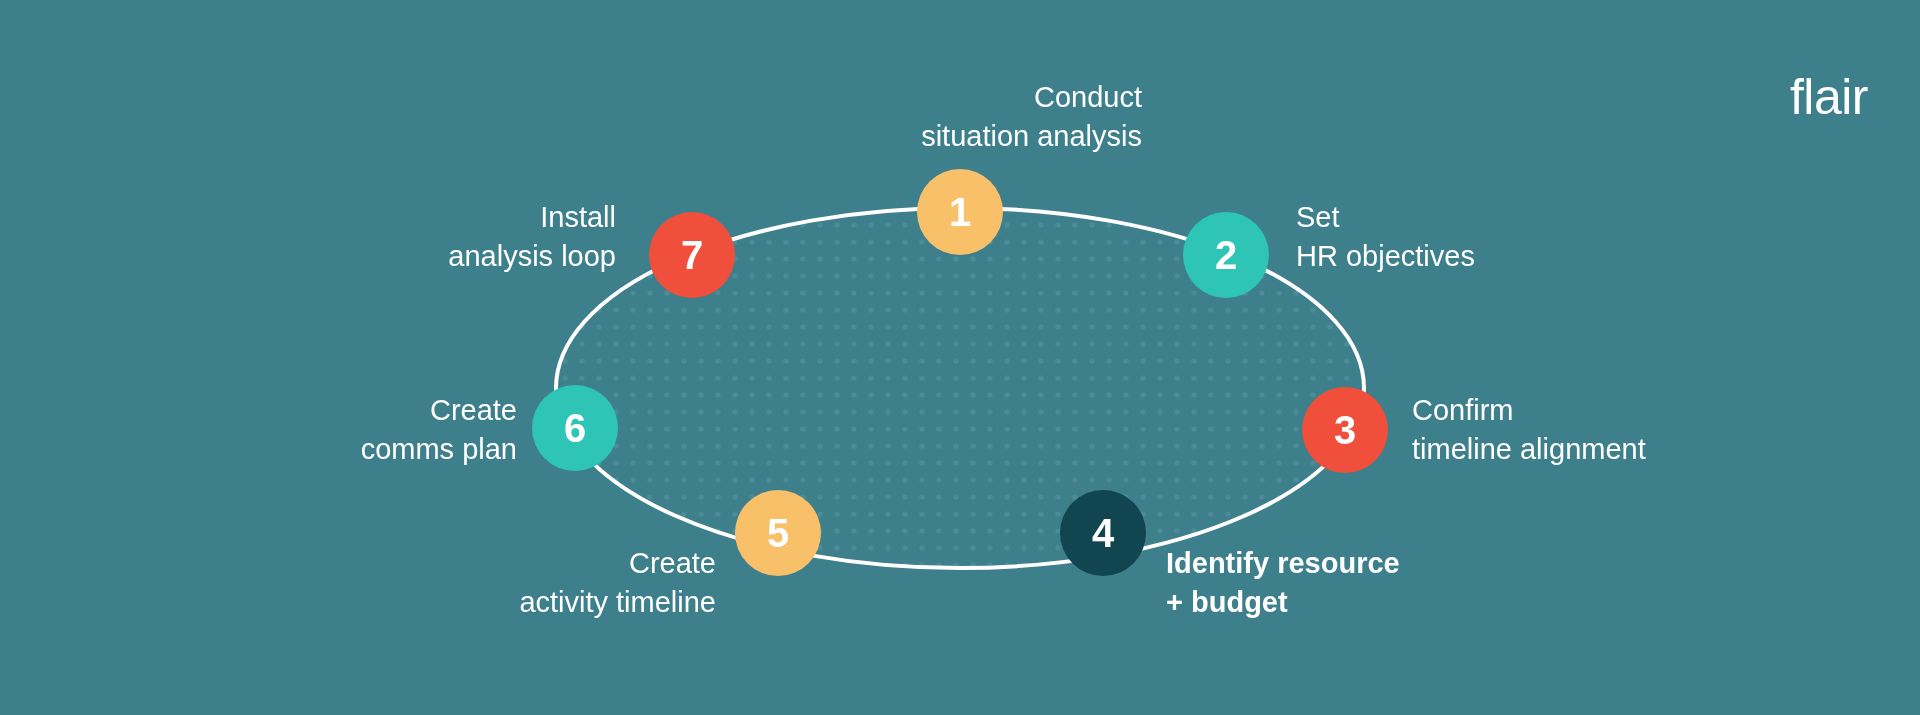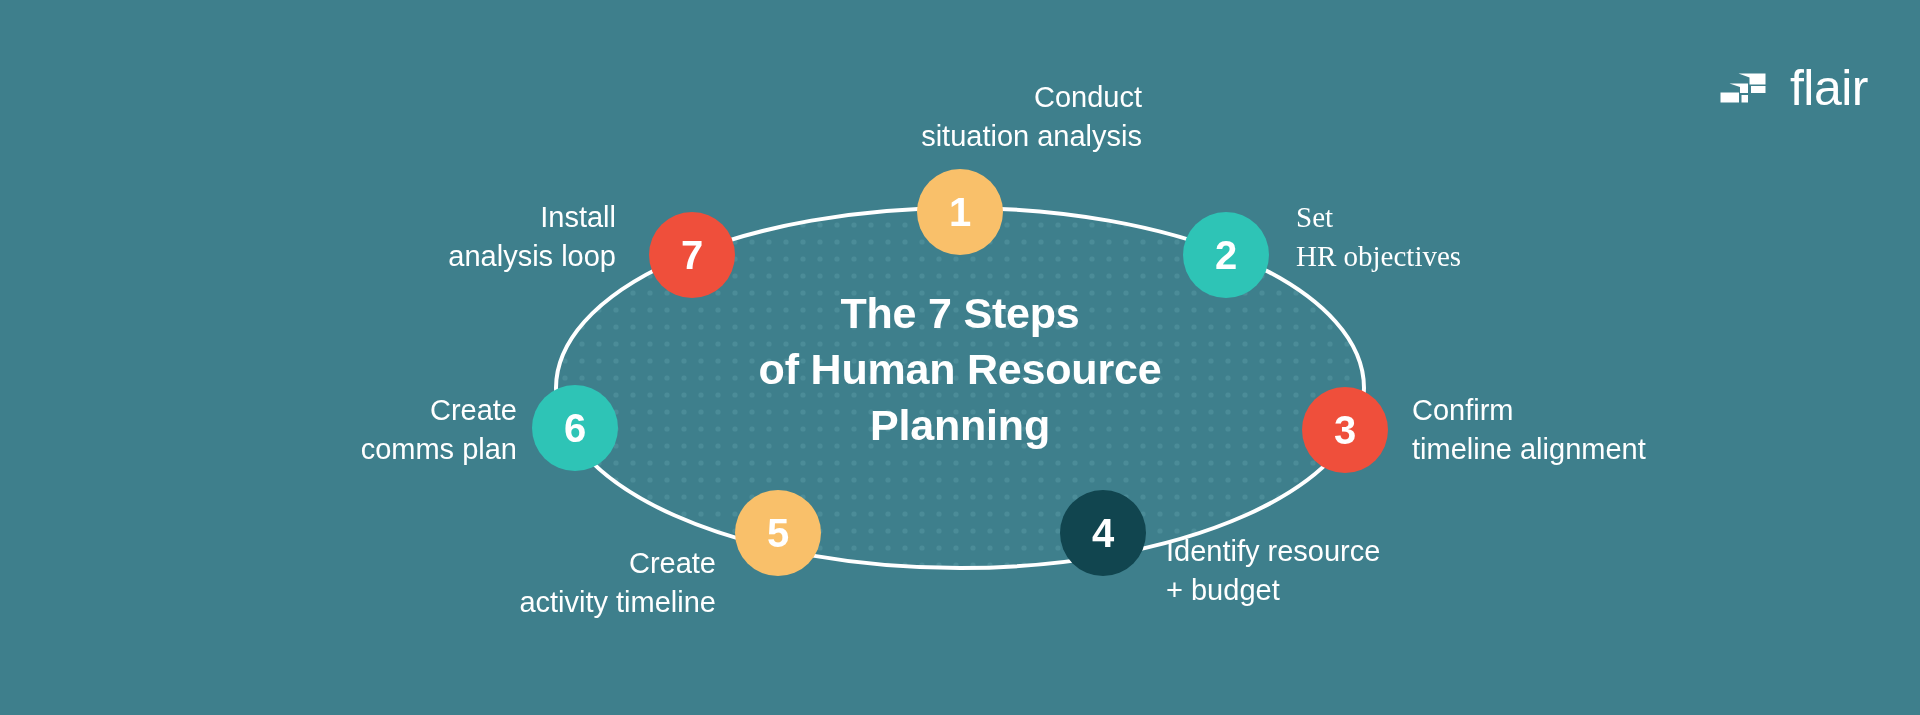--- a/index.html
+++ b/index.html
@@ -22,22 +22,23 @@
     height: 715px;
   }
 
   
   .brand {
     position: absolute;
     top: 58px;
     right: 52px;
     display: flex;
     align-items: center;
-    gap: 24px;
+    gap: 14px;
     height: 60px;
+    flex-direction: column;
   }
   .brand-mark {
     display: block;
     width: 46px;
     height: 30px;
   }
   .brand-word {
     color: #ffffff;
     font-size: 50px;
     font-weight: 400;
@@ -123,44 +124,41 @@
     <svg class="brand-mark" viewBox="0 0 46 30" aria-hidden="true">
       <path d="M18.5 0.5 H45.5 V11.5 H29.5 V4.5 Z" fill="#ffffff"></path>
       <path d="M9.5 10.5 H28.0 V20.0 H20.0 V14.0 Z" fill="#ffffff"></path>
       <path d="M0.5 19.5 H19.0 V29.5 H0.5 Z" fill="#ffffff"></path>
       <path d="M31.0 13.0 H45.5 V20.0 H31.0 Z" fill="#ffffff"></path>
       <path d="M21.5 22.0 H28.0 V29.5 H21.5 Z" fill="#ffffff"></path>
     </svg>
     <span class="brand-word">flair</span>
   </div>
 
-  <div class="center-title">The 7 Steps
-of Human Resource
-Planning</div>
 
   <div id="steps-container">
       <div class="step-node" style="left: 917px; top: 169px; background: rgb(249, 192, 106);">
         <span>1</span>
       </div>
       <div class="step-label align-center" style="left: 778px; top: 78px; width: 364px;">Conduct
 situation analysis</div>
       <div class="step-node" style="left: 1183px; top: 212px; background: rgb(46, 196, 182);">
         <span>2</span>
       </div>
-      <div class="step-label align-left" style="left: 1296px; top: 198px; width: 330px; font-family: Liberation Serif, serif;">Set
+      <div class="step-label align-left" style="left: 1296px; top: 198px; width: 330px;">Set
 HR objectives</div>
       <div class="step-node" style="left: 1302px; top: 387px; background: rgb(239, 79, 59);">
         <span>3</span>
       </div>
       <div class="step-label align-left" style="left: 1412px; top: 391px; width: 400px;">Confirm
 timeline alignment</div>
       <div class="step-node" style="left: 1060px; top: 490px; background: rgb(17, 69, 79);">
         <span>4</span>
       </div>
-      <div class="step-label align-left" style="left: 1166px; top: 532px; width: 340px;">Identify resource
+      <div class="step-label align-left" style="left: 1166px; top: 544px; width: 340px; font-weight: bold;">Identify resource
 + budget</div>
       <div class="step-node" style="left: 735px; top: 490px; background: rgb(249, 192, 106);">
         <span>5</span>
       </div>
       <div class="step-label align-right" style="left: 414px; top: 544px; width: 302px;">Create
 activity timeline</div>
       <div class="step-node" style="left: 532px; top: 385px; background: rgb(46, 196, 182);">
         <span>6</span>
       </div>
       <div class="step-label align-right" style="left: 252px; top: 391px; width: 265px;">Create

